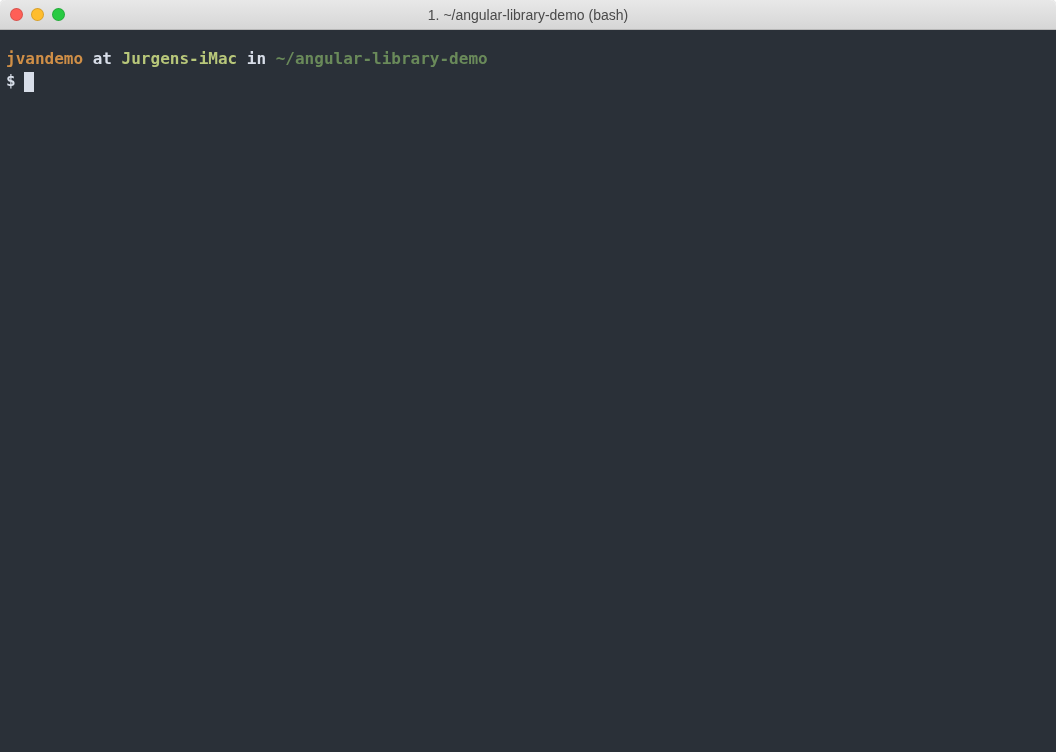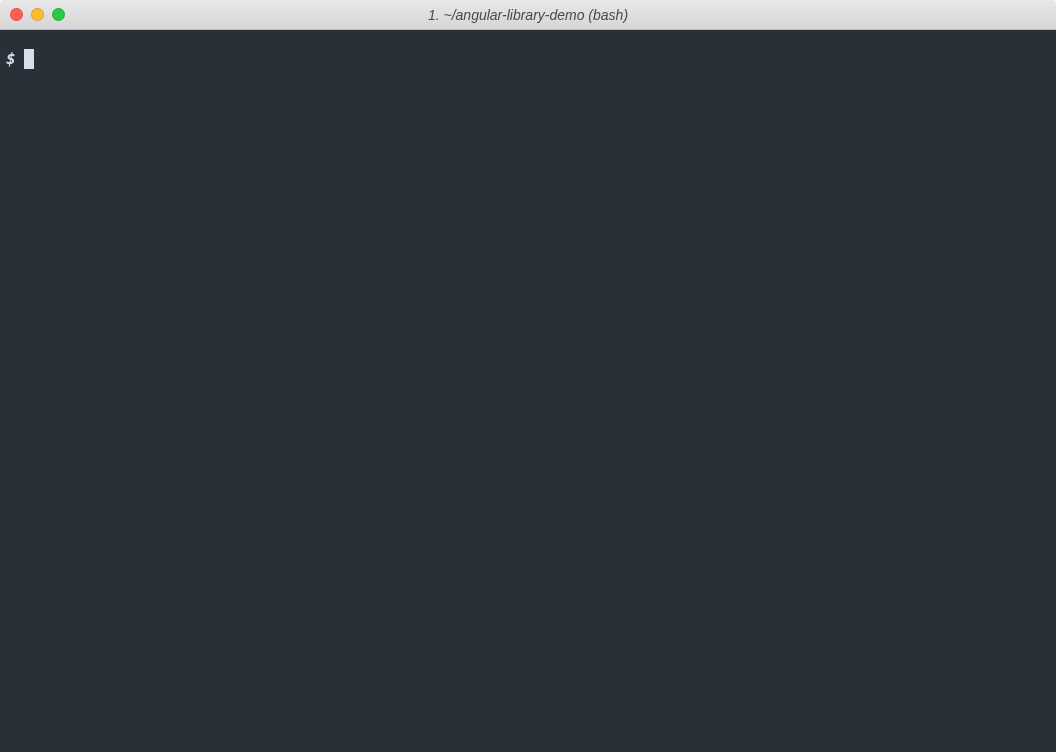--- a/index.html
+++ b/index.html
@@ -1,19 +1,18 @@
 <!DOCTYPE html>
 <html><head>
   <meta charset="utf-8">
   <style>
     * {
       margin: 0;
       padding: 0;
       box-sizing: border-box;
-      font-style: italic;
     }
     
     body {
       width: 1056px;
       height: 752px;
       font-family: -apple-system, BlinkMacSystemFont, "Segoe UI", sans-serif;
       background: #ffffff;
       overflow: hidden;
     }
     
@@ -132,18 +131,19 @@
   <div class="titlebar">
     <div class="traffic-lights">
       <div class="traffic-light close"></div>
       <div class="traffic-light minimize"></div>
       <div class="traffic-light zoom"></div>
     </div>
     <div class="window-title">1. ~/angular-library-demo (bash)</div>
   </div>
 
   <div class="terminal-body">
+    <div class="prompt-line"><span class="user">jvandemo</span><span class="at"> at </span><span class="host">Jurgens-iMac</span><span class="in"> in </span><span class="path">~/angular-library-demo</span></div>
     <div class="input-line">
       <span class="prompt-symbol">$</span>
       <span class="cursor"></span>
     </div>
   </div>
 </div>
 
 </body></html>

